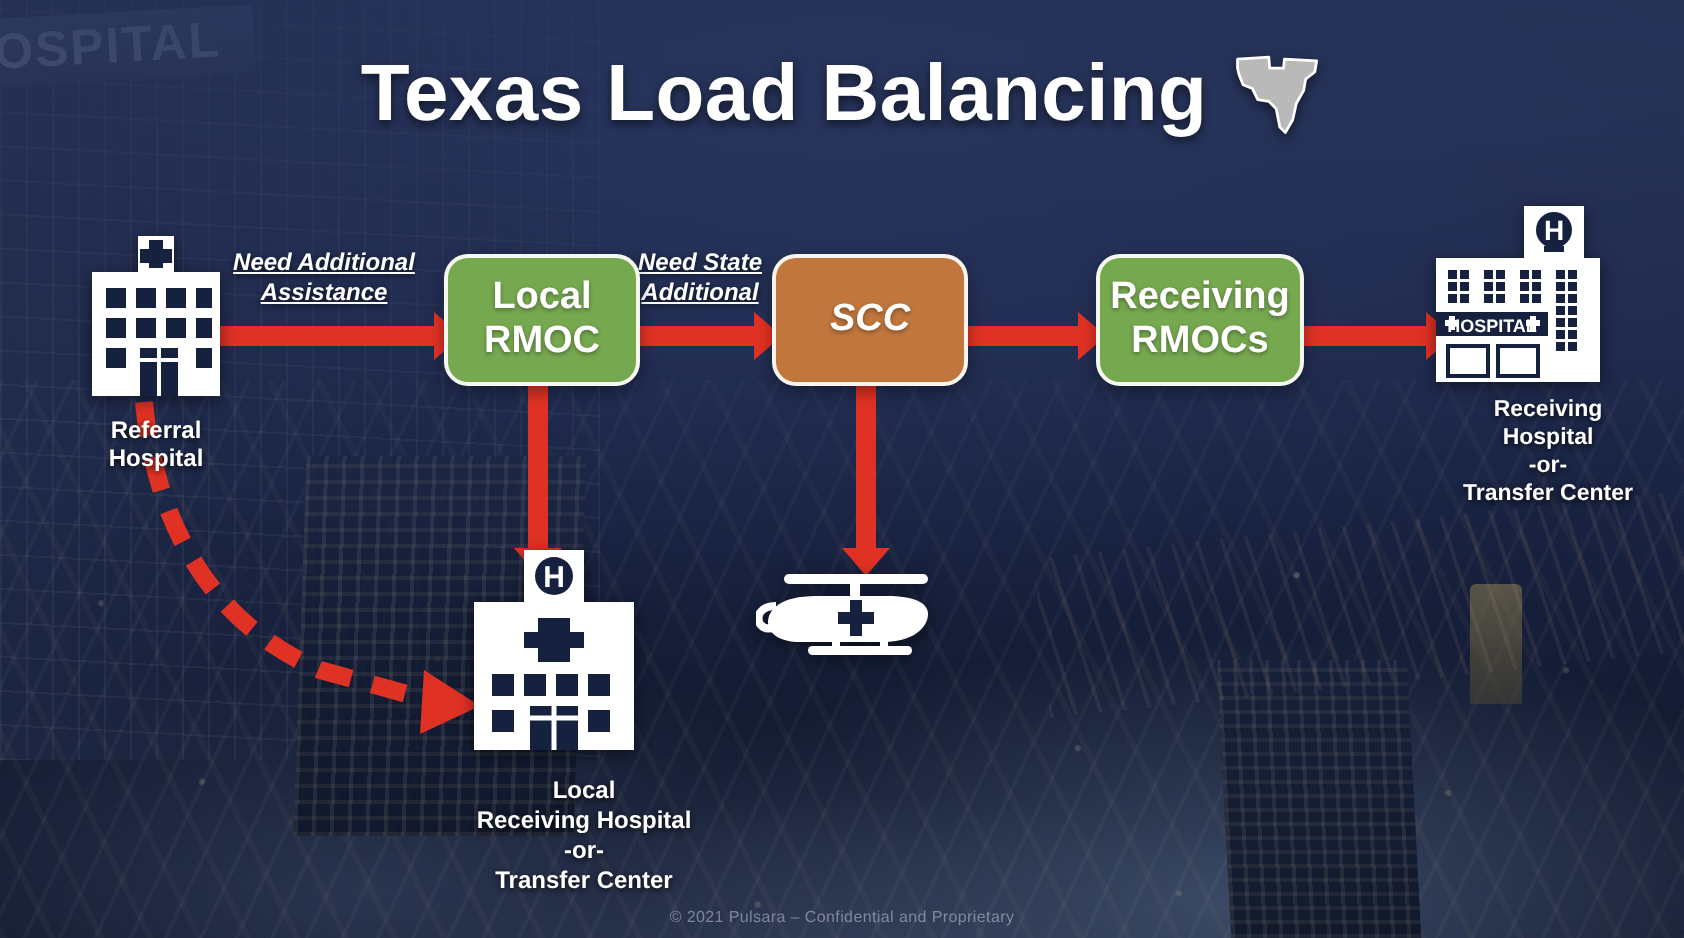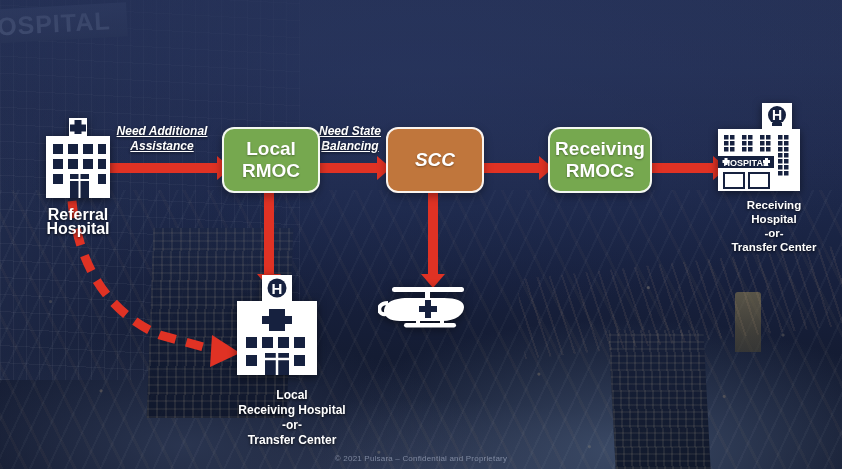--- a/index.html
+++ b/index.html
@@ -160,21 +160,21 @@
   #label-need-state{left:310px;top:124px;width:80px;}
   #label-traditional{left:44px;top:305px;width:118px;text-align:left;}
 
   .node-label{
     position:absolute;
     font:700 11px/13px "Liberation Sans",sans-serif;
     color:#ffffff;text-align:center;
     text-shadow:0 1px 3px rgba(0,0,0,.8);
     z-index:5;white-space:pre-line;
   }
-  #label-referral-hospital{left:22px;top:208px;width:112px;font-size:16px;line-height:14px;}
+  #label-referral-hospital{left:22px;top:208px;width:112px;font-size:12px;line-height:14px;}
   #label-local-receiving{left:202px;top:388px;width:180px;font-size:12px;line-height:15px;}
   #label-receiving-hospital{left:718px;top:198px;width:112px;font-size:11.5px;line-height:14px;}
 
   
   .icon{position:absolute;z-index:5;filter:drop-shadow(0 2px 4px rgba(0,0,0,.5));}
   #icon-referral-hospital{left:40px;top:118px;}
   #icon-local-receiving-hospital{left:230px;top:275px;}
   #icon-receiving-hospital{left:716px;top:103px;}
   #icon-helicopter{left:378px;top:281px;}
 
@@ -199,20 +199,28 @@
   <div class="bg-city"></div>
   <div class="bg-tower"></div>
   <div class="bg-tower2"></div>
   <div class="bg-clock"></div>
   <div class="bg-road"></div>
   <div class="bg-signboard">
     <span>HOSPITAL</span>
   </div>
   <div class="bg-vignette"></div>
 
+  <div class="title-wrap">
+    <div class="title">Texas Load Balancing</div>
+    <svg class="texas" width="46" height="46" viewBox="0 0 100 100">
+      <path d="M6 22 L6 12 L40 10 L41 22 L56 22 L57 12 L92 14 L90 26
+               L80 34 L78 46 L70 60 L66 78 L58 92 L52 86 L48 66 L40 58
+               L28 56 L22 44 L12 40 L8 30 Z" fill="#b9b9b9" stroke="#ffffff" stroke-width="3" stroke-linejoin="round"></path>
+    </svg>
+  </div>
 
   <div class="pbox green" id="box-local-rmoc">
     <span style="white-space:pre-line">Local
 RMOC</span>
   </div>
 
   <div class="pbox orange" id="box-scc">
     <span style="white-space:pre-line">SCC</span>
   </div>
 
@@ -231,21 +239,21 @@
 
   <svg id="arrow-traditional" width="190" height="180" viewBox="0 0 190 180">
     <path d="M12 6 C 18 70, 48 118, 100 140 L 158 156" fill="none" stroke="#e03224" stroke-width="9" stroke-linecap="butt" stroke-dasharray="17 11"></path>
     <path d="M152 140 L180 158 L150 172 Z" fill="#e03224"></path>
   </svg>
 
   <div class="flow-label" id="label-need-additional" style="white-space:pre-line">Need Additional
 Assistance</div>
 
   <div class="flow-label" id="label-need-state" style="white-space:pre-line">Need State
-Balancing</div>
+Additional</div>
 
 
   <svg class="icon" id="icon-referral-hospital" width="76" height="84" viewBox="0 0 76 84">
     <rect x="29" y="0" width="18" height="18" fill="#ffffff"></rect>
     <rect x="34.5" y="2" width="7" height="14" fill="#16213f"></rect>
     <rect x="30" y="6.5" width="16" height="7" fill="#16213f"></rect>
     <rect x="29" y="0" width="18" height="18" fill="none"></rect>
     <rect x="6" y="18" width="64" height="62" fill="#ffffff"></rect>
     <g fill="#16213f">
       <rect x="13" y="26" width="10" height="10"></rect>

